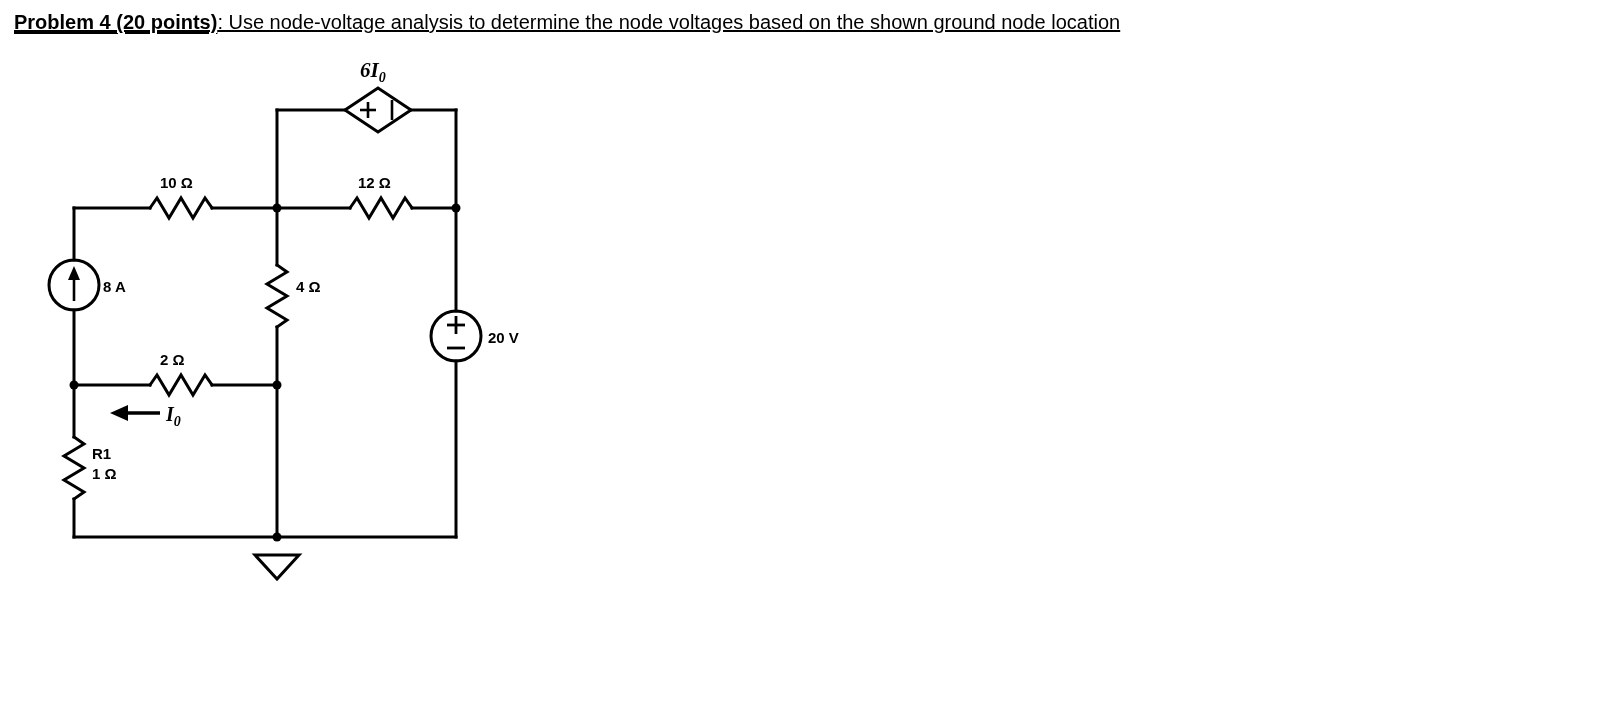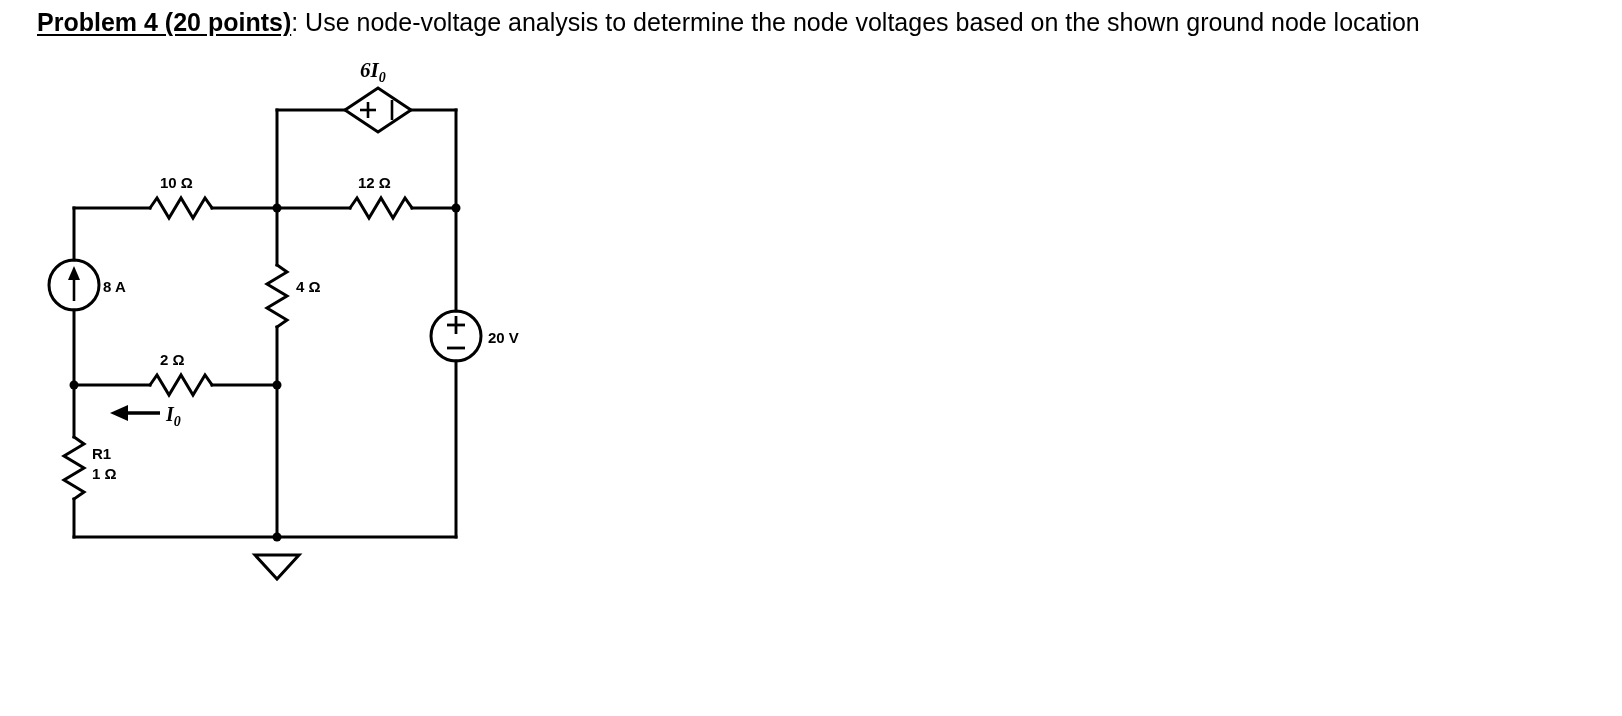--- a/index.html
+++ b/index.html
@@ -16,26 +16,27 @@
     overflow: hidden;
   }
   #page-root {
     position: absolute;
     left: 0; top: 0;
     width: 1622px;
     height: 716px;
   }
   .title-line {
     position: absolute;
-    left: 37px;
+    left: 14px;
     top: 6px;
-    font-size: 25px;
+    font-size: 20px;
     line-height: 32px;
     white-space: nowrap;
     letter-spacing: 0px;
+    text-decoration: underline;
   }
   .title-strong {
     font-weight: bold;
     text-decoration: underline;
     text-underline-offset: 3px;
   }
   .title-rest {
     font-weight: normal;
   }
   #circuit-svg {

